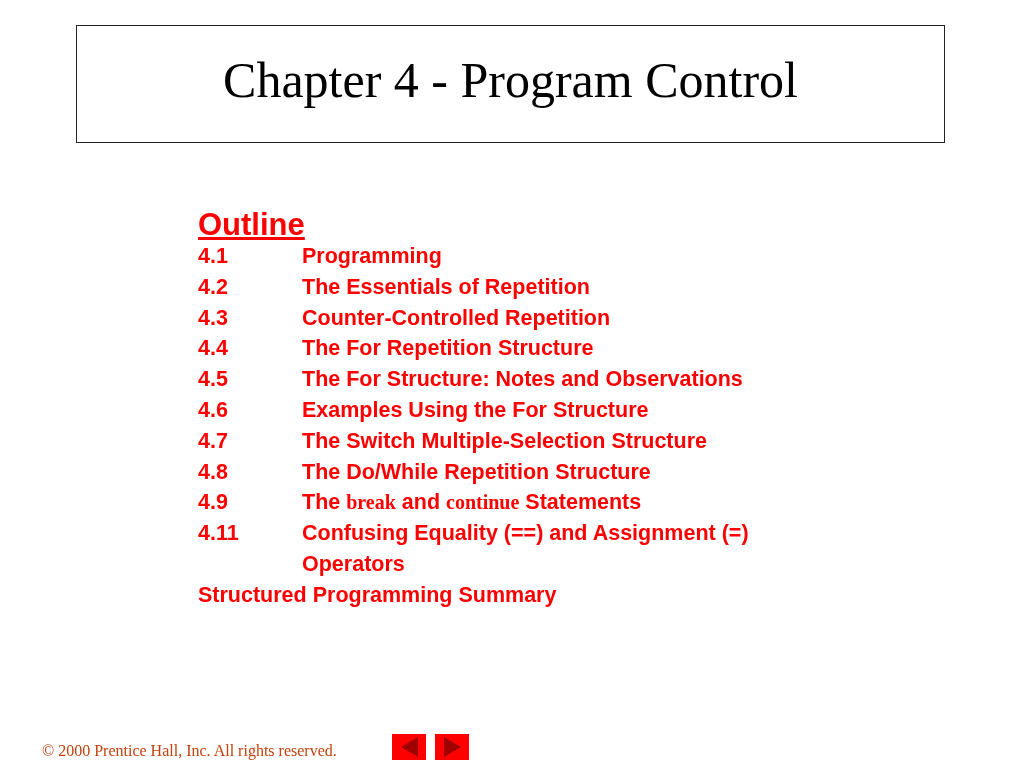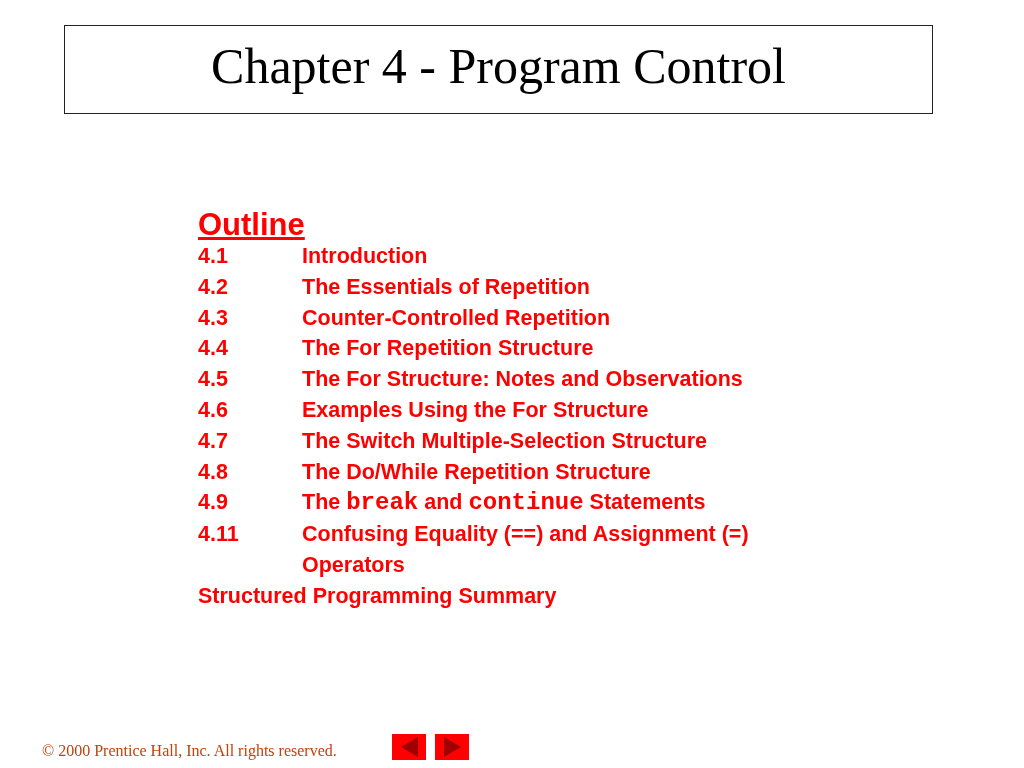--- a/index.html
+++ b/index.html
@@ -1,38 +1,38 @@
 <!DOCTYPE html>
 <html><head>
 <meta charset="utf-8">
 <style>
   html, body { margin: 0; padding: 0; }
   body {
     width: 1024px; height: 768px; background: #ffffff; position: relative; overflow: hidden;
     font-family: "Liberation Sans", sans-serif;
   }
   .title-box {
-    position: absolute; left: 64px; top: 25px; width: 869px; height: 89px;
+    position: absolute; left: 76px; top: 25px; width: 869px; height: 118px;
     border: 1.5px solid #222; box-sizing: border-box;
     display: flex; align-items: center; justify-content: center;
   }
   .title {
     font-family: "Liberation Serif", serif; font-size: 50px; color: #000; margin-top: -8px;
   }
   .outline {
     position: absolute; left: 198px; top: 208px;
     color: #ff0000; font-weight: bold; font-size: 21.5px;
   }
   .outline-head {
     text-decoration: underline; font-size: 31px; line-height: 34px; height: 33px;
   }
   .row { display: flex; line-height: 30.8px; }
   .num { width: 104px; flex: none; }
   .text { white-space: nowrap; }
-  .mono { font-family: Liberation Mono, monospace; font-weight: bold; font-size: 24px; }
+  .mono { font-family: Liberation Serif, serif; font-weight: bold; font-size: 20px; }
   .footer {
     position: absolute; left: 42px; top: 742px;
     font-family: "Liberation Serif", serif; font-size: 16px; color: #c2410c;
   }
   .nav-btn {
     position: absolute; top: 734px; width: 34px; height: 26px; background: #ff0000;
     display: flex; align-items: center; justify-content: center; cursor: pointer;
   }
   .prev { left: 392px; }
   .next { left: 435px; }
@@ -50,21 +50,21 @@
 
 <div class="title-box">
   <div class="title">Chapter 4 - Program Control</div>
 </div>
 
 <div class="outline">
   <div class="outline-head">Outline</div>
 
   <div class="row">
     <span class="num">4.1</span>
-    <span class="text">Introduction</span>
+    <span class="text">Programming</span>
   </div>
   <div class="row">
     <span class="num">4.2</span>
     <span class="text">The Essentials of Repetition</span>
   </div>
   <div class="row">
     <span class="num">4.3</span>
     <span class="text">Counter-Controlled Repetition</span>
   </div>
   <div class="row">

